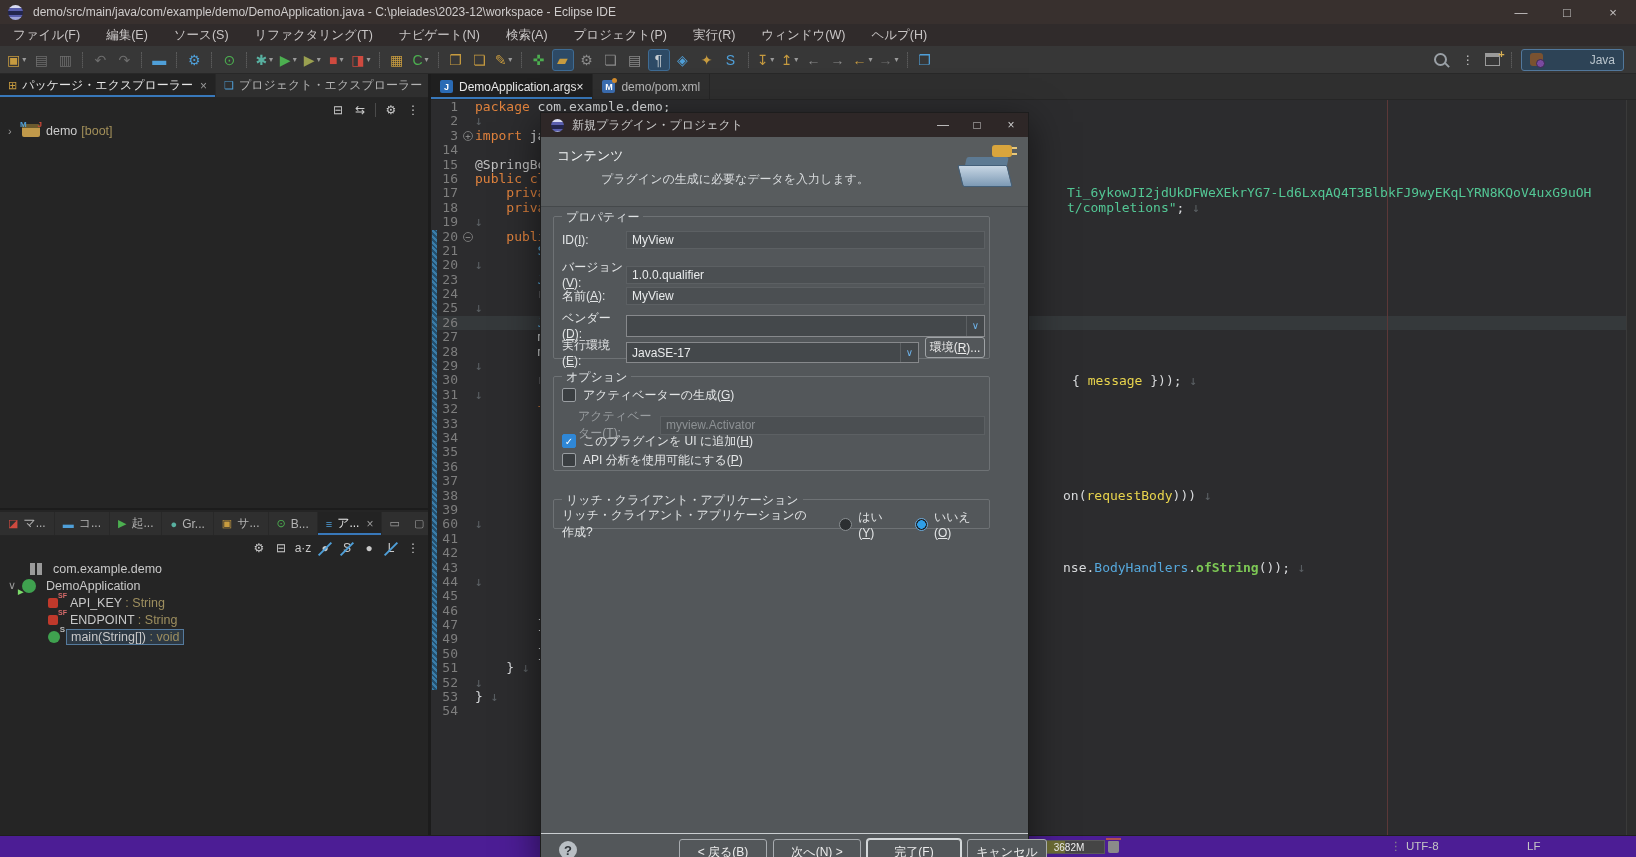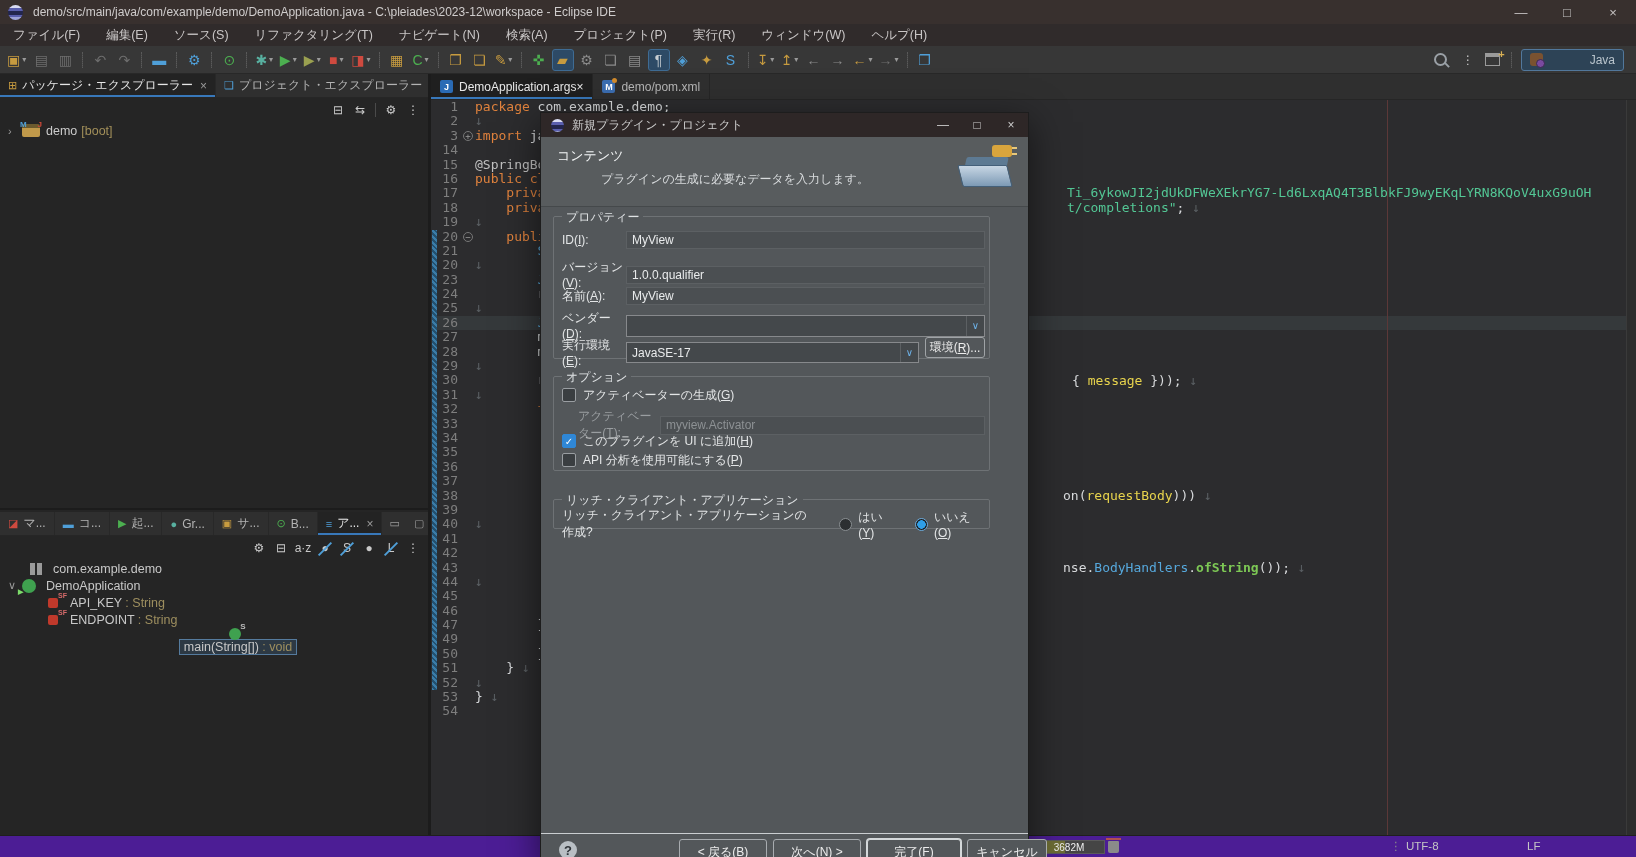--- a/index.html
+++ b/index.html
@@ -363,21 +363,21 @@
               <span style="padding: 0px 4px;"><span>DemoApplication</span></span>
             </div>
             <div class="o-row" style="padding-left: 48px;">
               <span class="ico-field"></span>
               <span style="padding: 0px 4px;"><span>API_KEY</span><span class="sfx"> : String</span></span>
             </div>
             <div class="o-row" style="padding-left: 48px;">
               <span class="ico-field"></span>
               <span style="padding: 0px 4px;"><span>ENDPOINT</span><span class="sfx"> : String</span></span>
             </div>
-            <div class="o-row" style="padding-left: 48px; flex-direction: column;">
+            <div class="o-row" style="padding-left: 48px;">
               <span class="ico-method"></span>
               <span class="o-sel" style="padding: 0px 4px;"><span>main(String[])</span><span class="sfx"> : void</span></span>
             </div>
           </div>
       </div>
     </div>
     <div class="vsash"></div>
 
     <div class="editor-col">
       <div class="etabs" id="ed-tabs">
@@ -416,21 +416,21 @@
             <div class="ed-row"><span class="gut">30</span><span class="fold"></span><span class="code"><span class="tk-pl">        requestBody.</span></span></div>
             <div class="ed-row"><span class="gut">31</span><span class="fold"></span><span class="code"><span class="tk-ws">↓</span></span></div>
             <div class="ed-row"><span class="gut">32</span><span class="fold"></span><span class="code"><span class="tk-kw">        try</span><span class="tk-pl"> {</span></span></div>
             <div class="ed-row"><span class="gut">33</span><span class="fold"></span><span class="code"></span></div>
             <div class="ed-row"><span class="gut">34</span><span class="fold"></span><span class="code"></span></div>
             <div class="ed-row"><span class="gut">35</span><span class="fold"></span><span class="code"></span></div>
             <div class="ed-row"><span class="gut">36</span><span class="fold"></span><span class="code"></span></div>
             <div class="ed-row"><span class="gut">37</span><span class="fold"></span><span class="code"></span></div>
             <div class="ed-row"><span class="gut">38</span><span class="fold"></span><span class="code"></span></div>
             <div class="ed-row"><span class="gut">39</span><span class="fold"></span><span class="code"></span></div>
-            <div class="ed-row"><span class="gut">40</span><span class="fold"></span><span class="code"><span class="tk-ws">↓</span></span></div>
+            <div class="ed-row"><span class="gut">60</span><span class="fold"></span><span class="code"><span class="tk-ws">↓</span></span></div>
             <div class="ed-row"><span class="gut">41</span><span class="fold"></span><span class="code"></span></div>
             <div class="ed-row"><span class="gut">42</span><span class="fold"></span><span class="code"></span></div>
             <div class="ed-row"><span class="gut">43</span><span class="fold"></span><span class="code"></span></div>
             <div class="ed-row"><span class="gut">44</span><span class="fold"></span><span class="code"><span class="tk-ws">↓</span></span></div>
             <div class="ed-row"><span class="gut">45</span><span class="fold"></span><span class="code"></span></div>
             <div class="ed-row"><span class="gut">46</span><span class="fold"></span><span class="code"></span></div>
             <div class="ed-row"><span class="gut">47</span><span class="fold"></span><span class="code"><span class="tk-pl">        }</span><span class="tk-ws"> ↓</span></span></div>
             <div class="ed-row"><span class="gut">49</span><span class="fold"></span><span class="code"></span></div>
             <div class="ed-row"><span class="gut">50</span><span class="fold"></span><span class="code"><span class="tk-pl">        }</span><span class="tk-ws"> ↓</span></span></div>
             <div class="ed-row"><span class="gut">51</span><span class="fold"></span><span class="code"><span class="tk-pl">    }</span><span class="tk-ws"> ↓</span></span></div>

